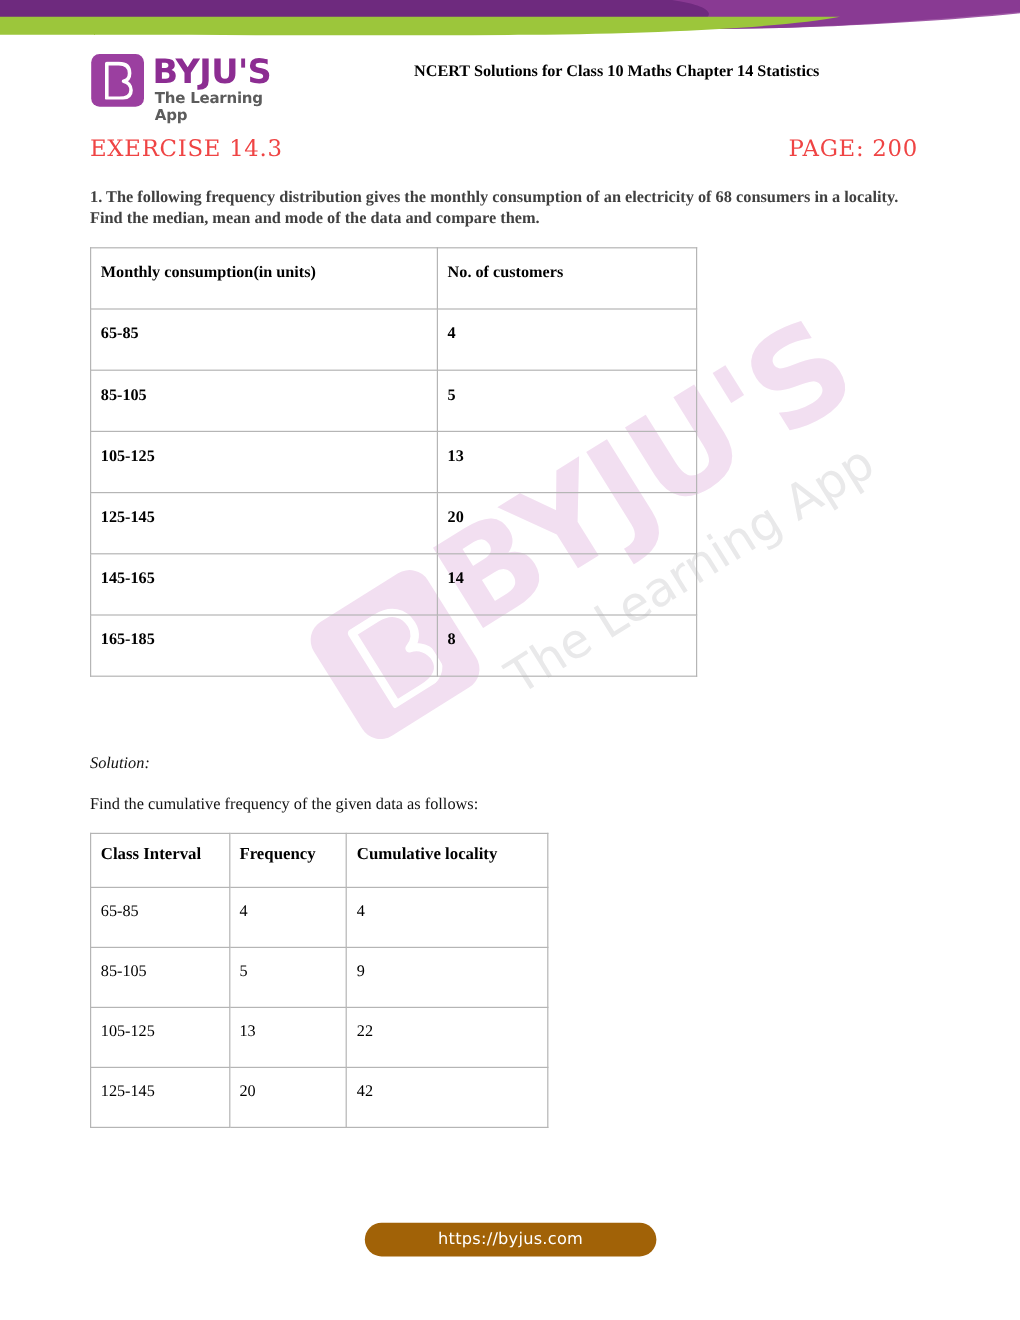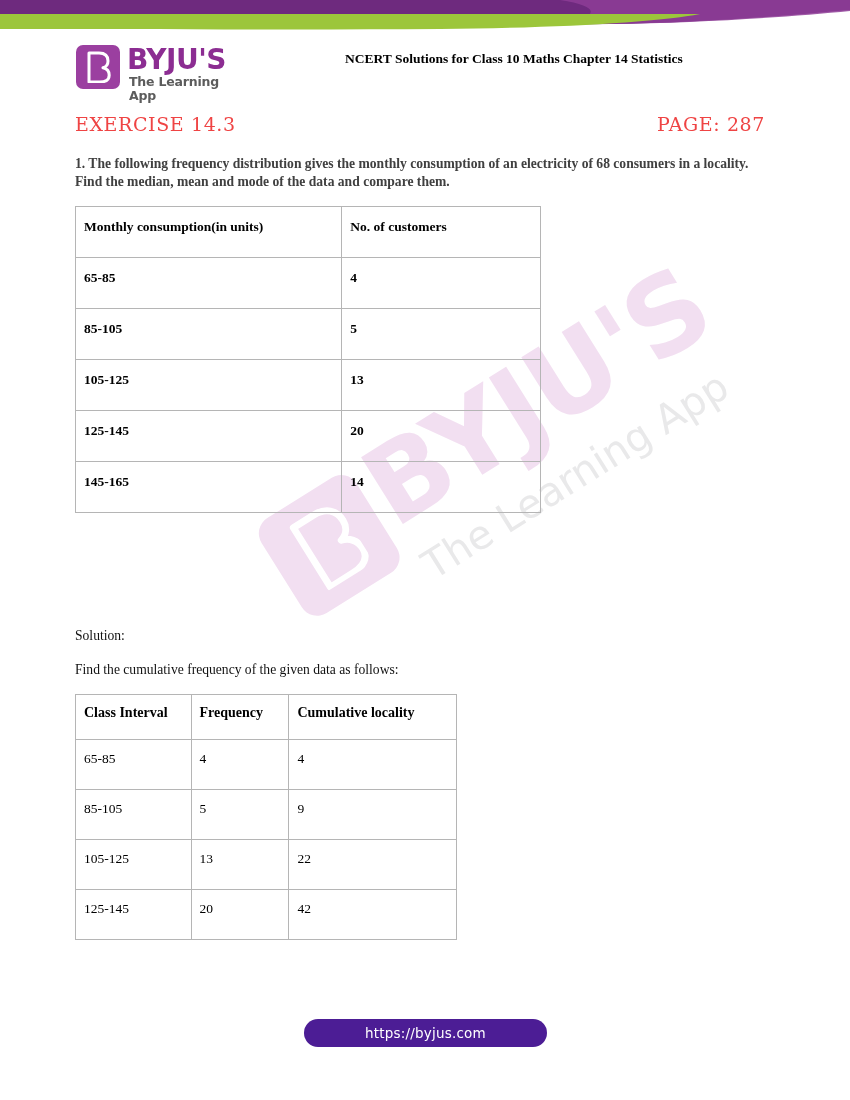--- a/index.html
+++ b/index.html
@@ -190,21 +190,21 @@
     vertical-align: top;
     background: transparent;
     font-family: "Liberation Serif", serif;
     color: #000;
   }
 
   
   #table-question {
     left: 75px;
     top: 206px;
-    width: 466px;
+    width: 506px;
     border-radius: 17px;
   }
   #table-question th,
   #table-question td {
     font-size: 13.5px;
     font-weight: bold;
     padding: 12px 0 18px 8px;
     height: 20px;
   }
   #table-question .c0 { width: 268px; }
@@ -235,31 +235,31 @@
   .para {
     position: absolute;
     left: 75px;
     font-family: "Liberation Serif", serif;
     font-size: 13.6px;
     line-height: 18px;
     color: #111;
     z-index: 3;
     white-space: nowrap;
   }
-  #solution-label { top: 627px; }
+  #solution-label { top: 627px; font-style: italic; }
   #cumulative-note { top: 661px; }
 
   
   .footer-pill {
     position: absolute;
     left: 304px;
     top: 1019px;
     width: 243px;
     height: 28px;
-    background: #4c1d95;
+    background: #a16207;
     border-radius: 14px;
     z-index: 4;
   }
   .footer-pill span {
     display: block;
     width: 100%;
     text-align: center;
     line-height: 28px;
     font-family: "DejaVu Sans", sans-serif;
     font-size: 13.5px;
@@ -298,21 +298,21 @@
   </div>
   <div class="logo-word">BYJU'S</div>
   <div class="logo-tag">The Learning App</div>
 </div>
 
 <div class="doc-title">NCERT Solutions for Class 10 Maths Chapter 14
 Statistics</div>
 
 <div class="ex-row">
   <div class="ex-title">EXERCISE 14.3</div>
-  <div class="ex-page">PAGE: 287</div>
+  <div class="ex-page">PAGE: 200</div>
 </div>
 
 <div class="question">1. The following frequency distribution gives the monthly consumption of an electricity of 68 consumers in a locality. Find the median, mean and mode of the data and compare them.</div>
 
 <table class="tbl" id="table-question">
   <thead>
     <tr>
       <th class="c0">Monthly consumption(in units)</th>
       <th class="c1">No. of customers</th>
     </tr>
@@ -330,20 +330,24 @@
       <td class="c0">105-125</td>
       <td class="c1">13</td>
     </tr>
     <tr>
       <td class="c0">125-145</td>
       <td class="c1">20</td>
     </tr>
     <tr>
       <td class="c0">145-165</td>
       <td class="c1">14</td>
+    </tr>
+    <tr>
+      <td class="c0">165-185</td>
+      <td class="c1">8</td>
     </tr>
   </tbody>
 </table>
 
 <div class="para" id="solution-label">Solution:</div>
 <div class="para" id="cumulative-note">Find the cumulative frequency of the given data as follows:</div>
 
 <table class="tbl" id="table-cumulative">
   <thead>
     <tr>

